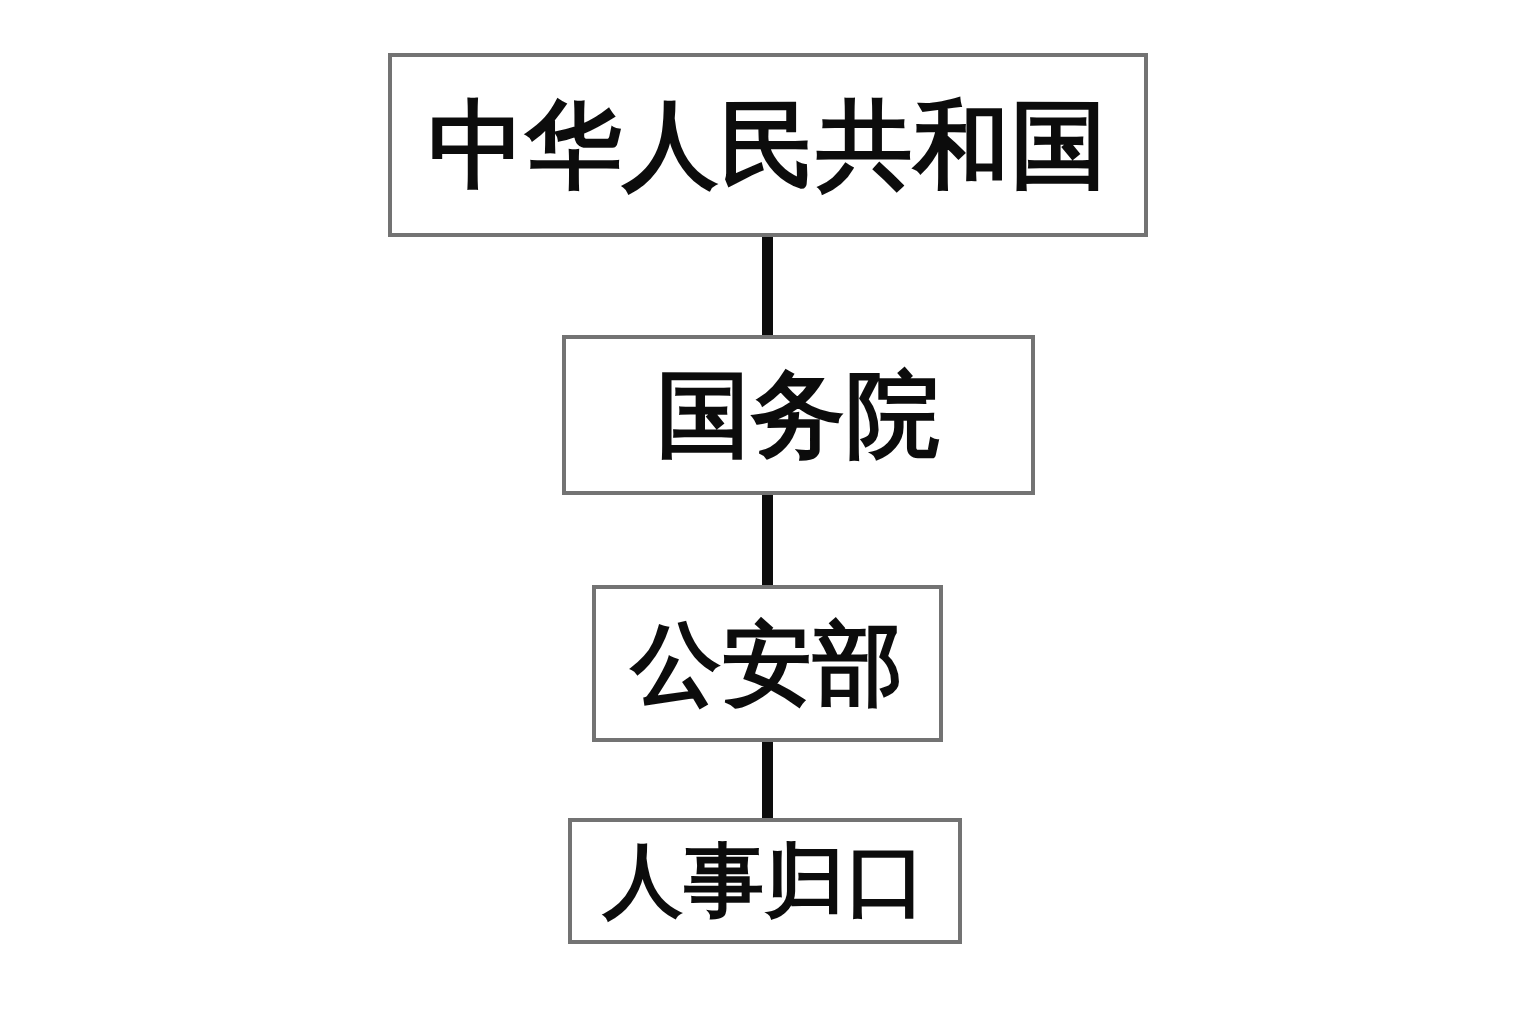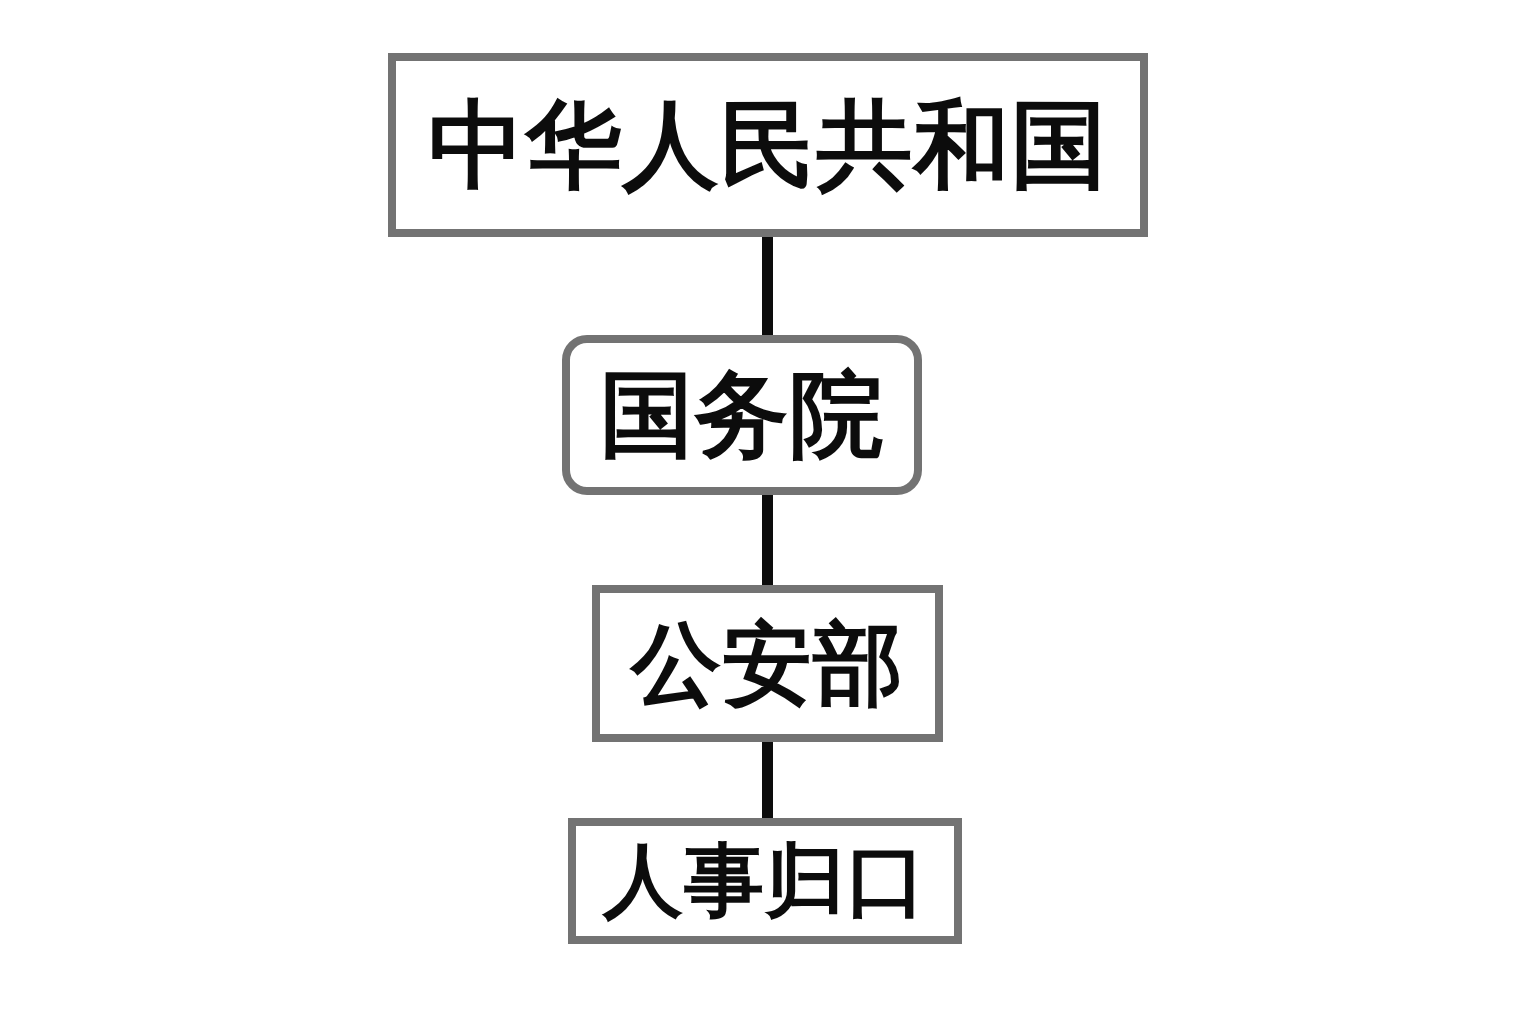--- a/index.html
+++ b/index.html
@@ -11,21 +11,21 @@
     position: relative;
     width: 1536px;
     height: 1024px;
     background: #ffffff;
     font-family: "Liberation Sans", "DejaVu Sans", sans-serif;
     overflow: hidden;
   }
   .node {
     position: absolute;
     box-sizing: border-box;
-    border: 8px solid #737373;
+    border: 4px solid #737373;
     background: #ffffff;
     display: flex;
     align-items: center;
     justify-content: center;
   }
   .node-label {
     color: #0c0c0c;
     font-weight: 700;
     line-height: 1;
     white-space: nowrap;
@@ -33,21 +33,21 @@
   }
   .connector {
     position: absolute;
     width: 11px;
     left: 762px;
     background: #0c0c0c;
   }
   
   .node-1 { left: 388px; top: 53px;  width: 760px; height: 184px; }
   .node-1 .node-label { font-size: 96px; }
-  .node-2 { left: 562px; top: 335px; width: 360px; height: 160px; border-radius: 25px; }
+  .node-2 { left: 562px; top: 335px; width: 473px; height: 160px; }
   .node-2 .node-label { font-size: 94px; }
   .node-3 { left: 592px; top: 585px; width: 351px; height: 157px; }
   .node-3 .node-label { font-size: 90px; }
   .node-4 { left: 568px; top: 818px; width: 394px; height: 126px; }
   .node-4 .node-label { font-size: 80px; }
   
   .connector-1 { top: 237px; height: 98px; }
   .connector-2 { top: 495px; height: 90px; }
   .connector-3 { top: 742px; height: 76px; }
 </style>

